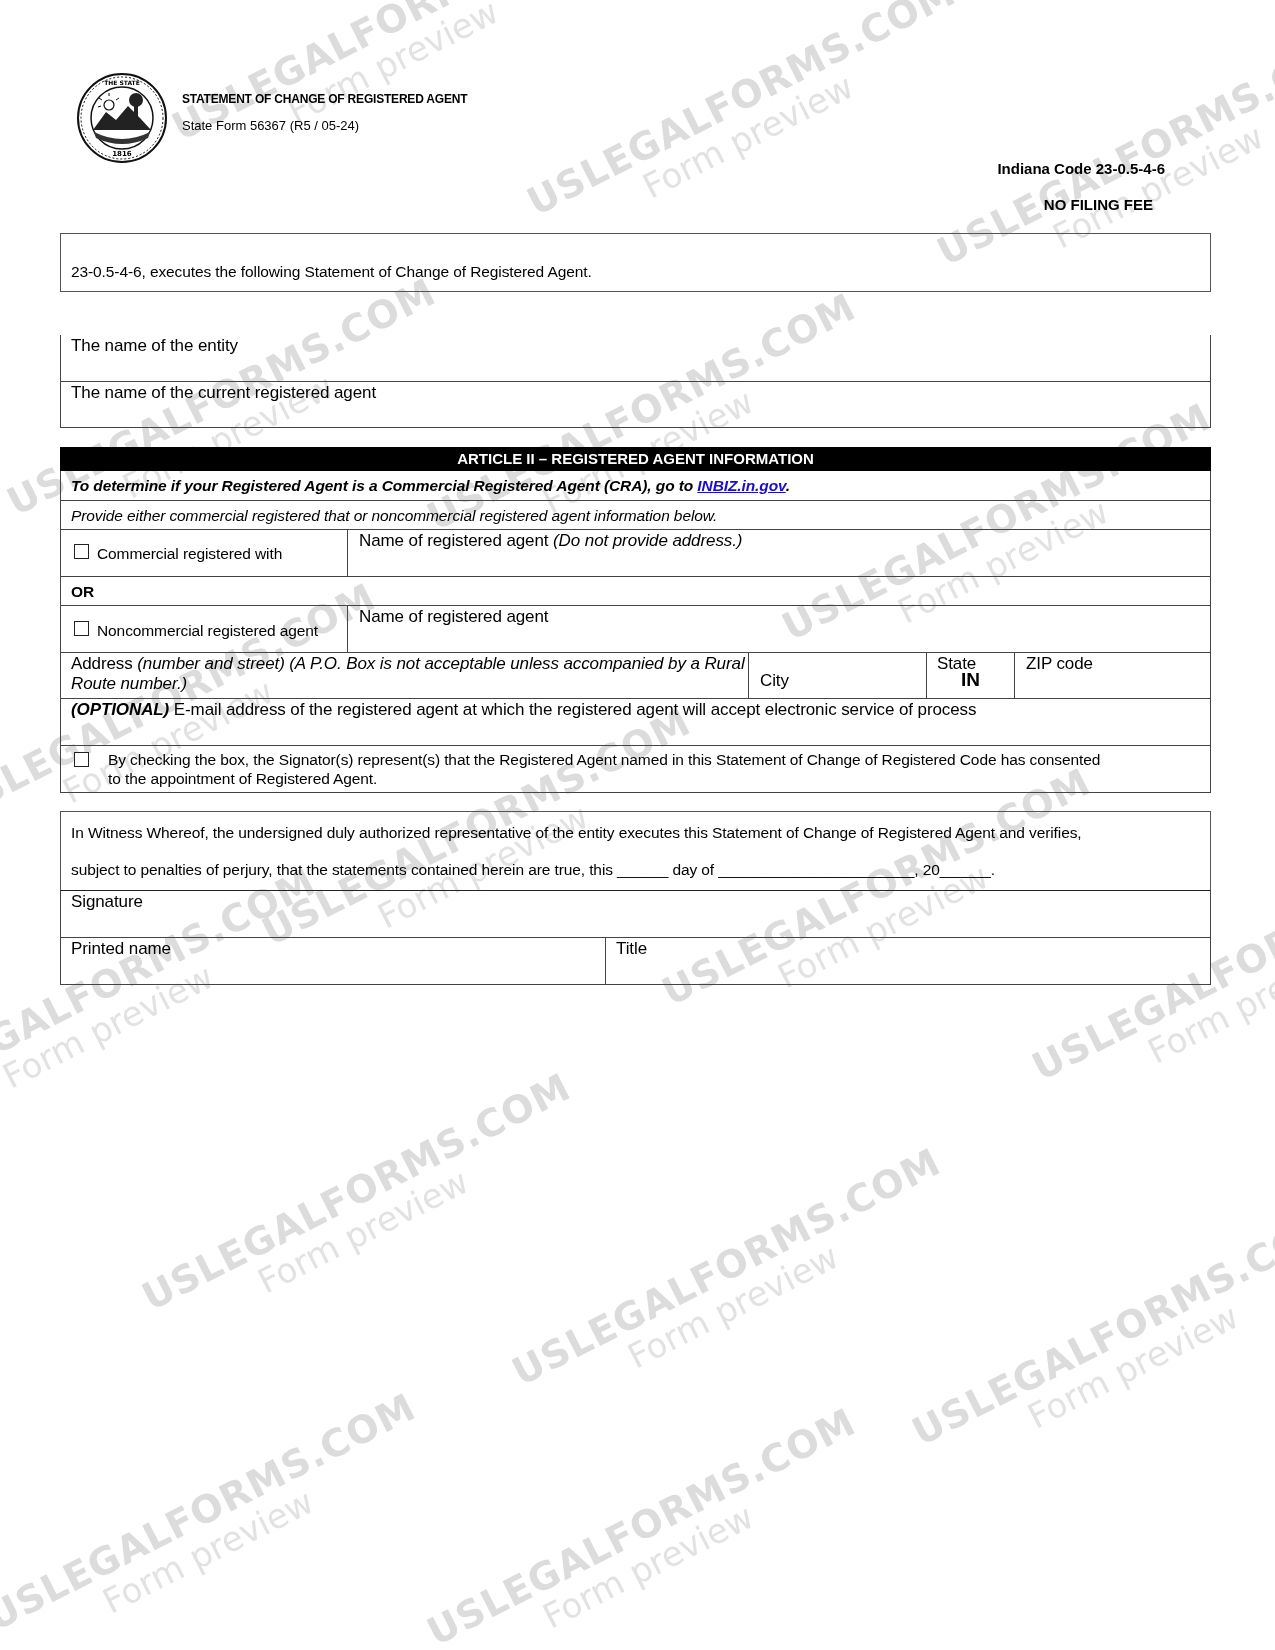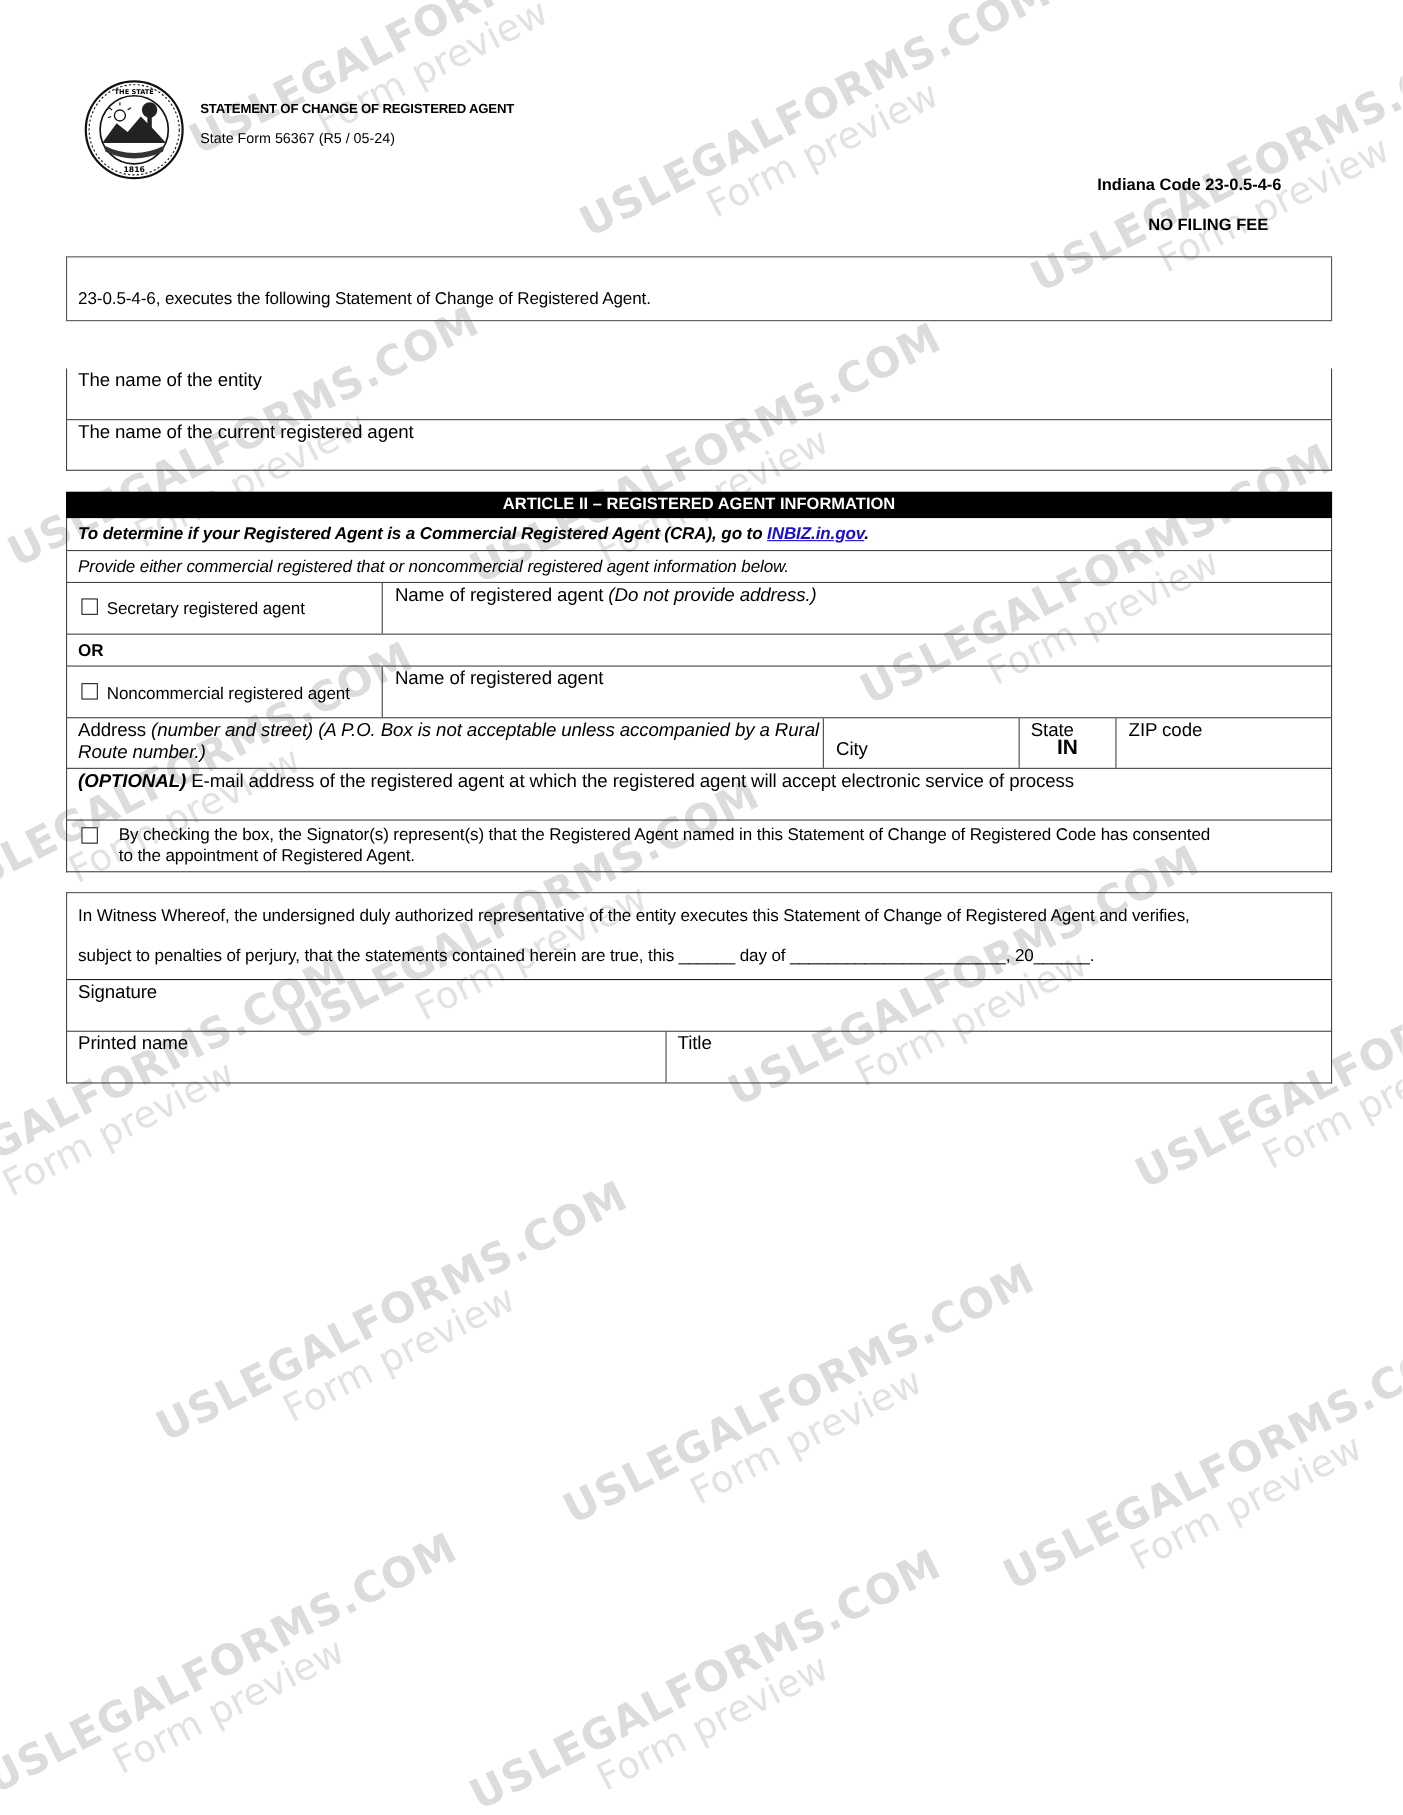--- a/index.html
+++ b/index.html
@@ -140,21 +140,21 @@
     <div class="lbl txt16" style="left:10px;top:6px;font-weight:bold;font-style:italic;">
       <span>To determine if your Registered Agent is a Commercial Registered Agent (CRA), go to </span><a class="link">INBIZ.in.gov</a><span>.</span>
     </div>
   </div>
   <div class="row" style="top:501px;height:29px;">
     <div class="lbl txt16" style="left:10px;top:6px;font-style:italic;">Provide either commercial registered that or noncommercial registered agent information below.</div>
   </div>
 
   <div class="row" style="top:530px;height:47px;">
     <div class="cb" style="left:13px;top:14px;"></div>
-    <div class="lbl txt16" style="left:36px;top:15px;">Secretary registered agent</div>
+    <div class="lbl txt16" style="left:36px;top:15px;">Commercial registered with</div>
     <div class="vdiv" style="left:286px;top:0;height:46px;"></div>
     <div class="abs" style="left:288px;top:0;width:860px;height:46px;">
       <div class="lbl" style="left:10px;top:1px;"><span>Name of registered agent </span><i>(Do not provide address.)</i></div>
       <div class="lbl" style="left:10px;top:20px;font-size:15px;"></div>
     </div>
   </div>
 
   <div class="row" style="top:577px;height:29px;">
     <div class="lbl txt16" style="left:10px;top:6px;font-weight:bold;">OR</div>
   </div>

